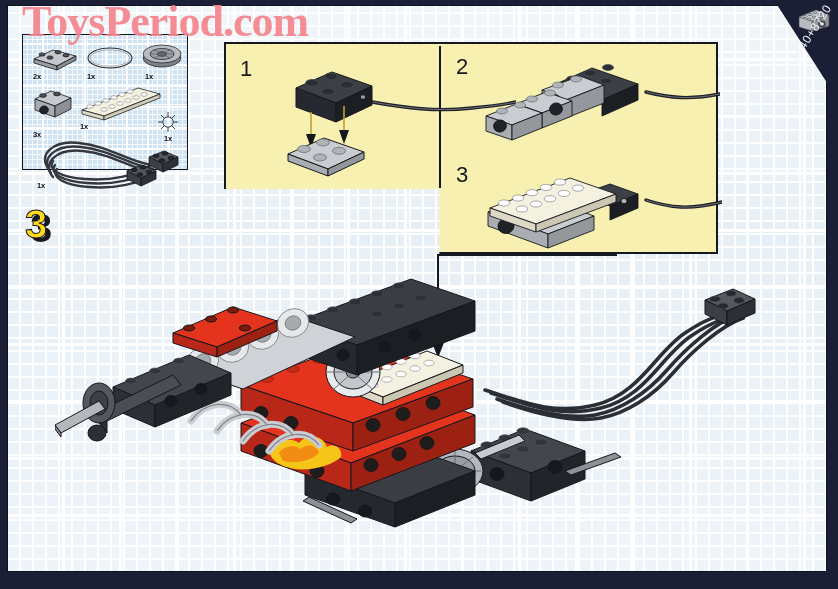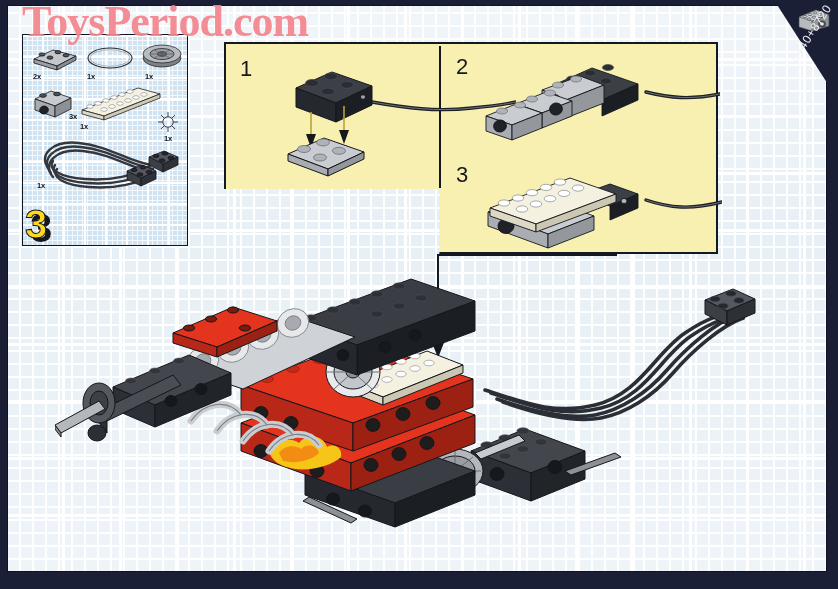--- a/index.html
+++ b/index.html
@@ -58,21 +58,21 @@
   
   .watermark{
     position:absolute;left:22px;top:-4px;z-index:40;
     font-family:"Liberation Serif", serif;font-weight:bold;font-size:44px;
     color:#f4848c;opacity:.92;letter-spacing:-1px;
     text-shadow:0 1px 0 rgba(255,255,255,.25);
     pointer-events:none;white-space:nowrap;
   }
   
   .parts-box{
-    position:absolute;left:22px;top:34px;width:166px;height:212px;
+    position:absolute;left:22px;top:34px;width:166px;height:136px;
     background:
       repeating-linear-gradient(0deg, rgba(255,255,255,0) 0 4px, rgba(255,255,255,.8) 4px 5px),
       repeating-linear-gradient(90deg, rgba(255,255,255,0) 0 4px, rgba(255,255,255,.8) 4px 5px),
       repeating-linear-gradient(0deg, rgba(255,255,255,0) 0 19px, #ffffff 19px 21px),
       repeating-linear-gradient(90deg, rgba(255,255,255,0) 0 19px, #ffffff 19px 21px),
       #cfe3f2;
     border:1.6px solid #111522;
     box-sizing:border-box;
   }
   .qty{
@@ -208,21 +208,21 @@
         <polygon points="4,14 20,6 40,13 24,21" fill="#c7cacf"></polygon>
         <polygon points="4,14 24,21 24,32 4,25" fill="#a9acb1"></polygon>
         <polygon points="24,21 40,13 40,24 24,32" fill="#8d9095"></polygon>
         <g fill="#4e5157">
           <ellipse cx="12" cy="10.5" rx="3.4" ry="1.8"></ellipse>
           <ellipse cx="26" cy="9" rx="3.4" ry="1.8"></ellipse>
         </g>
         <ellipse cx="13" cy="25" rx="4.4" ry="4" fill="#1f2227" transform="rotate(-12 13 25)"></ellipse>
       </g>
     </svg>
-    <div class="qty" style="left:10px;top:77px;margin-left:36px;">3x</div>
+    <div class="qty" style="left:10px;top:95px;">3x</div>
 
     <svg class="abs" style="left:55px;top:48px;" width="86" height="40" viewBox="0 0 86 40">
       <g stroke="#15171d" stroke-width=".75">
         <polygon points="4,27 60,5 82,11 26,33" fill="#f4f1e0"></polygon>
         <polygon points="4,27 26,33 26,37 4,31" fill="#ddd9c5"></polygon>
         <polygon points="26,33 82,11 82,15 26,37" fill="#cfcbb6"></polygon>
         <g fill="#ffffff" stroke="#7c7f85" stroke-width=".6">
           <ellipse cx="12" cy="23.5" rx="3.3" ry="1.8"></ellipse>
           <ellipse cx="20" cy="20.5" rx="3.3" ry="1.8"></ellipse>
           <ellipse cx="28" cy="17.5" rx="3.3" ry="1.8"></ellipse>

